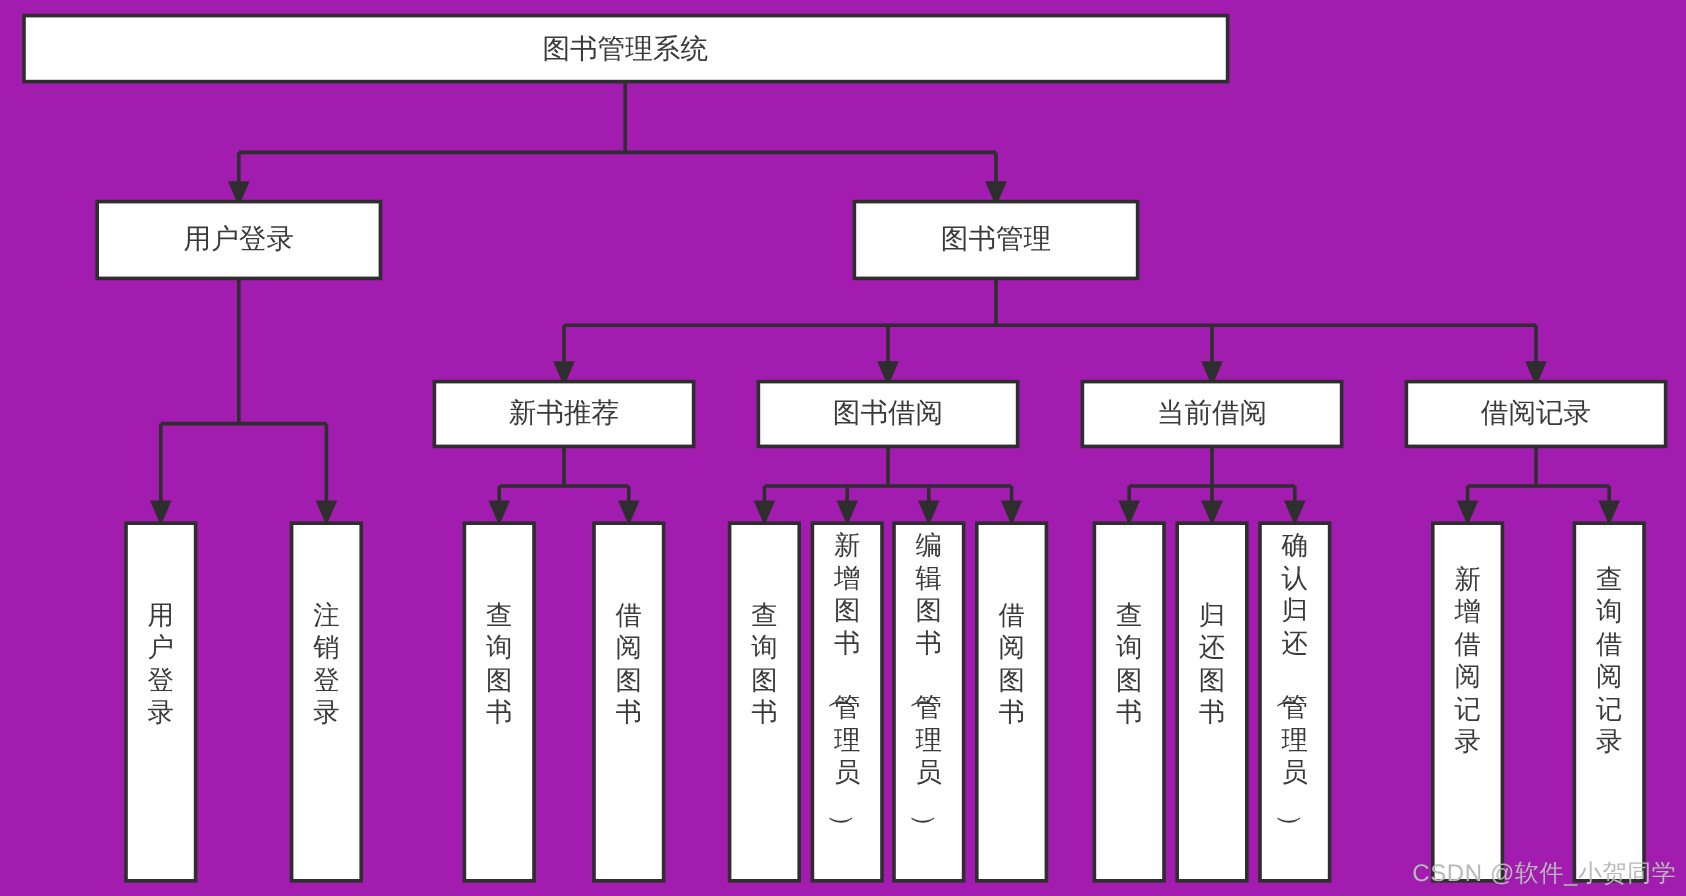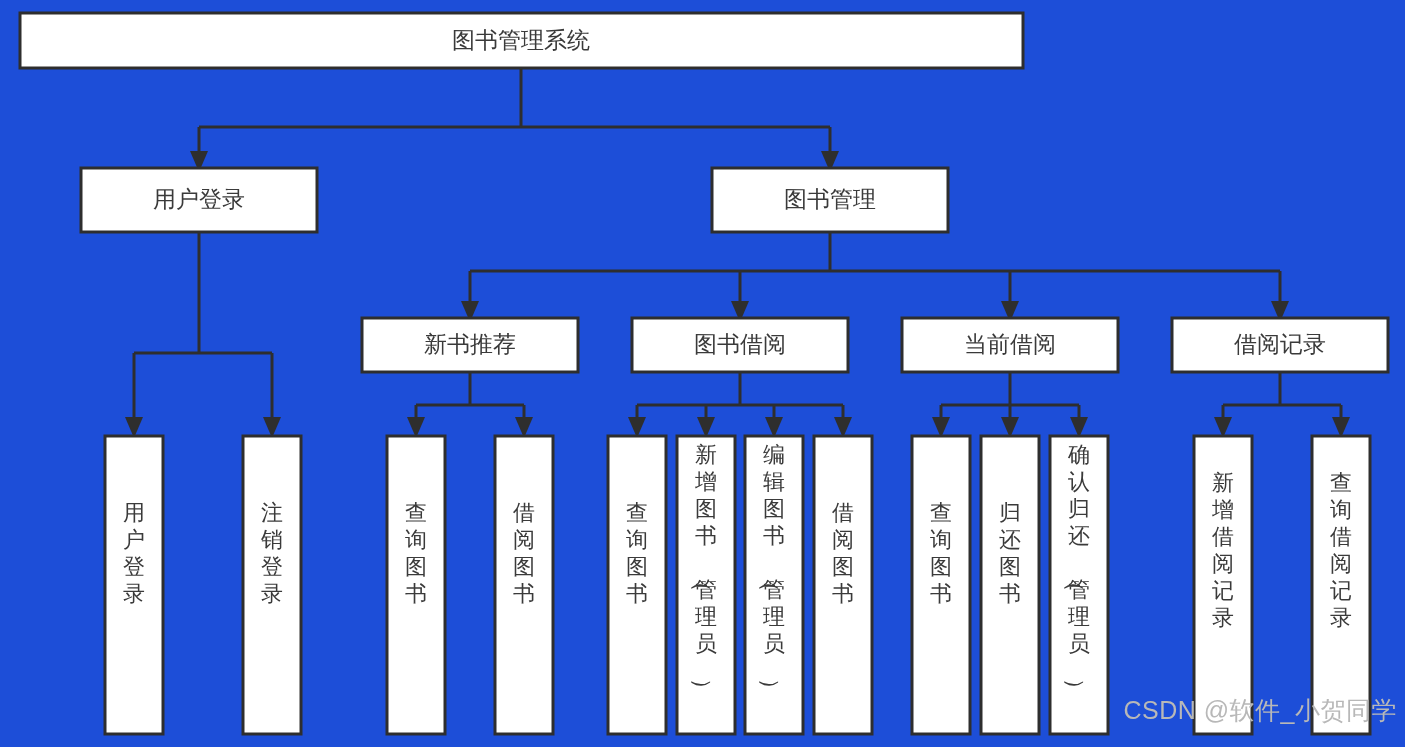--- a/index.html
+++ b/index.html
@@ -10,21 +10,21 @@
   body {
     width: 1405px;
     height: 747px;
     font-family: "Liberation Sans", "DejaVu Sans", sans-serif;
     overflow: hidden;
   }
   #diagram-root {
     position: relative;
     width: 1405px;
     height: 747px;
-    background: #1d4ed8;
+    background: #a21caf;
   }
   svg.diagram {
     display: block;
     width: 1405px;
     height: 747px;
   }
   .node-rect {
     fill: #ffffff;
     stroke: #2e2e2e;
     stroke-width: 3;
@@ -48,23 +48,23 @@
   }
   .node-label-v {
     font-family: "Liberation Sans", "DejaVu Sans", sans-serif;
     font-size: 22px;
     fill: #3a3a3a;
     text-anchor: middle;
   }
   .watermark {
     position: absolute;
     right: 8px;
-    bottom: 20px;
-    font-family: "Liberation Sans", "DejaVu Sans", sans-serif;
-    font-size: 25px;
+    bottom: 6px;
+    font-family: "Liberation Sans", "DejaVu Sans", sans-serif;
+    font-size: 20px;
     color: #b8b8b8;
     letter-spacing: 0.5px;
     white-space: nowrap;
     pointer-events: none;
   }
 </style>
 </head>
 <body>
 
 <div id="diagram-root">

